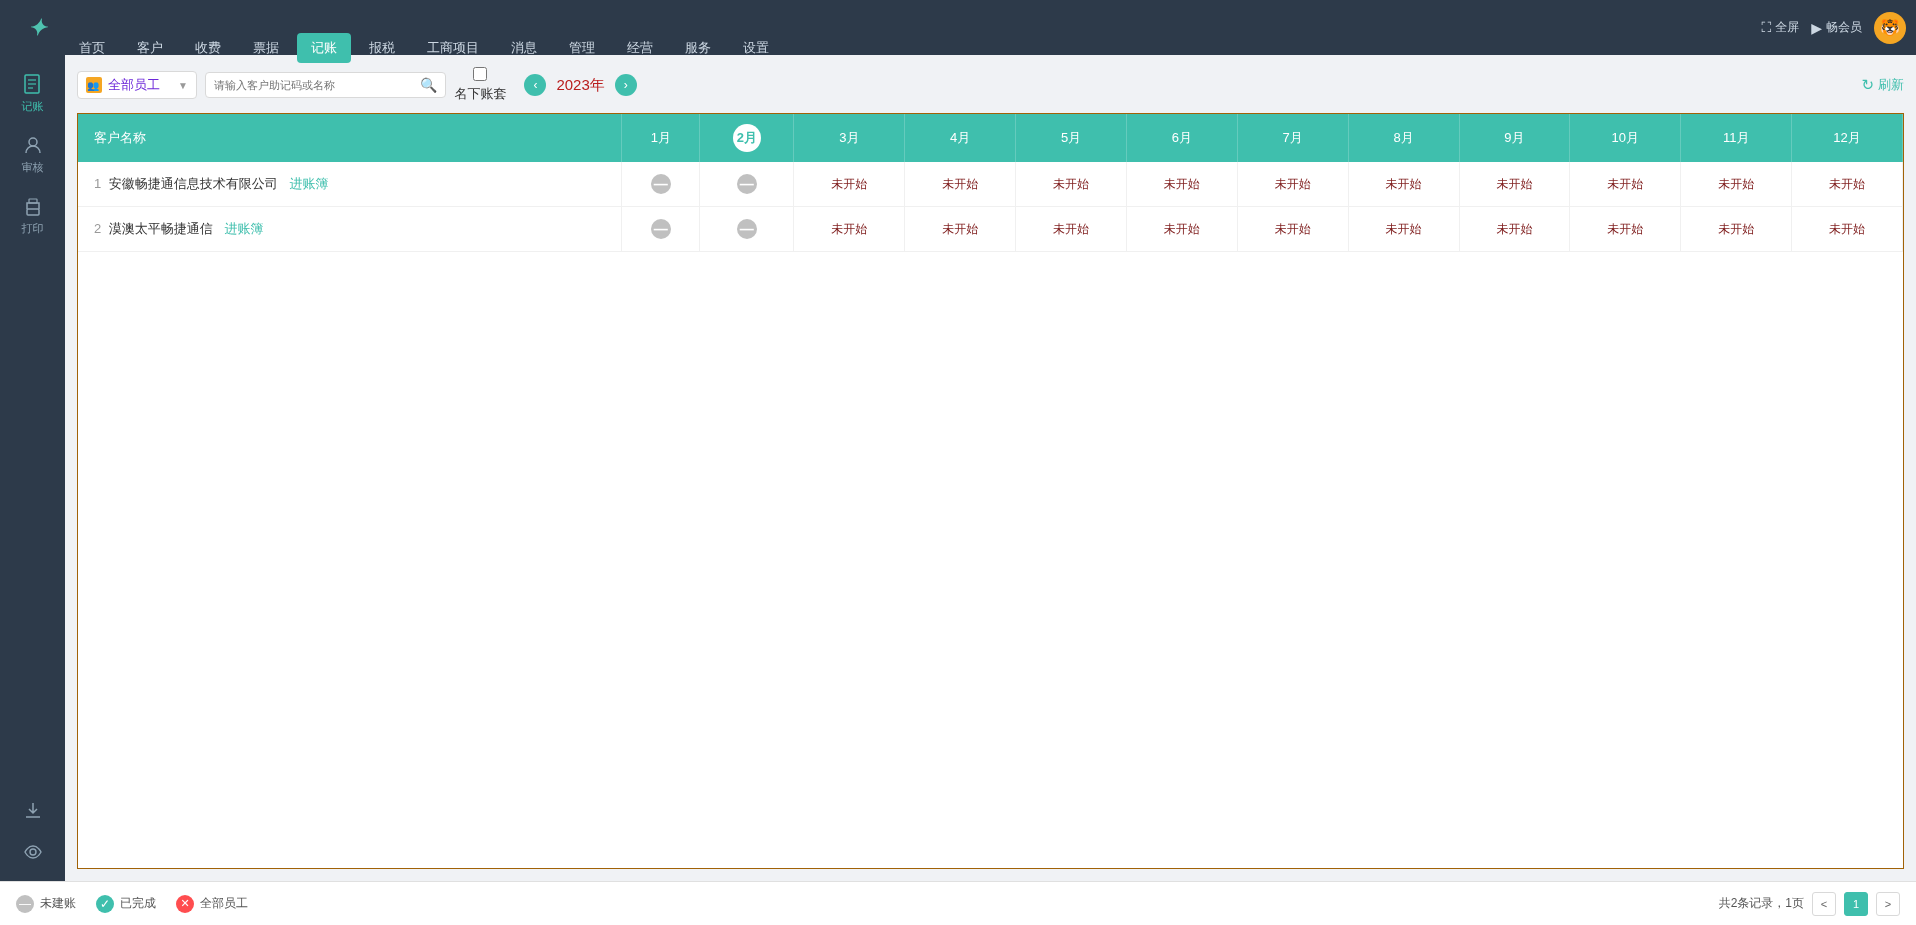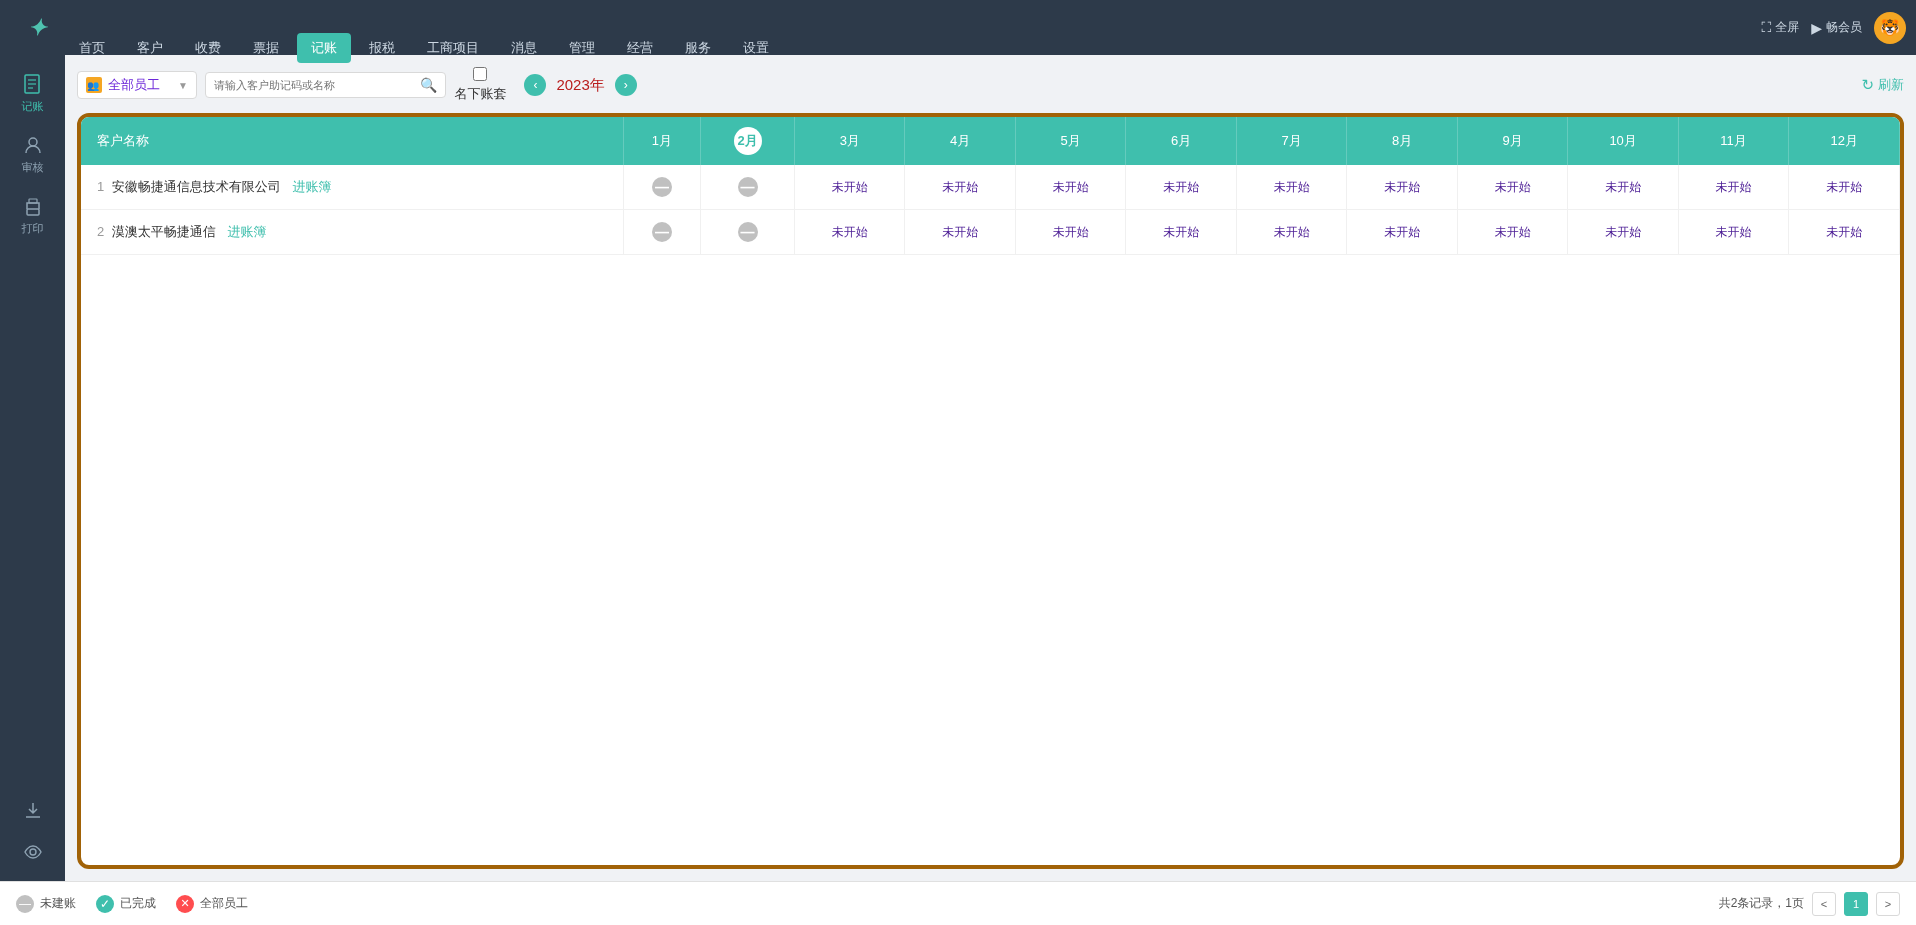--- a/index.html
+++ b/index.html
@@ -221,22 +221,22 @@
       align-items: center;
       gap: 4px;
       color: #3fbfad;
       cursor: pointer;
       font-size: 13px;
     }
 
     
     .table-container {
       background: #fff;
-      border: 4px solid #a16207;
-      border-radius: 12px;
+      border: 1px solid #a16207;
+      border-radius: 0;
       overflow: auto;
       flex: 1;
     }
     table {
       width: 100%;
       border-collapse: collapse;
       min-width: 1200px;
     }
     thead tr {
       background: #3fbfad;
@@ -283,21 +283,21 @@
     .client-name {
       color: #333;
       font-size: 13px;
     }
     .link-btn {
       color: #3fbfad;
       cursor: pointer;
       margin-left: 8px;
     }
     .status-not-started {
-      color: #4c1d95;
+      color: #7f1d1d;
       font-size: 12px;
     }
     .status-icon-minus {
       display: inline-flex;
       width: 20px;
       height: 20px;
       border-radius: 50%;
       background: #c0c0c0;
       color: #fff;
       align-items: center;

